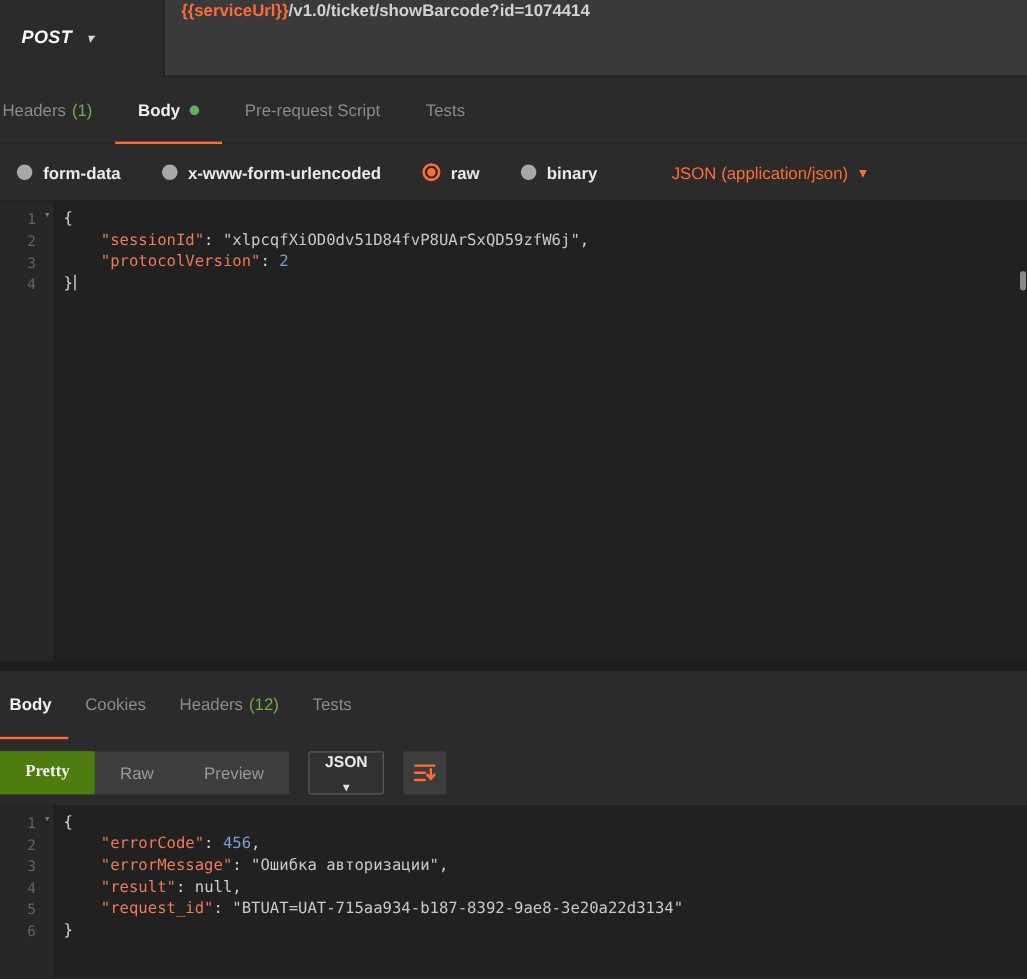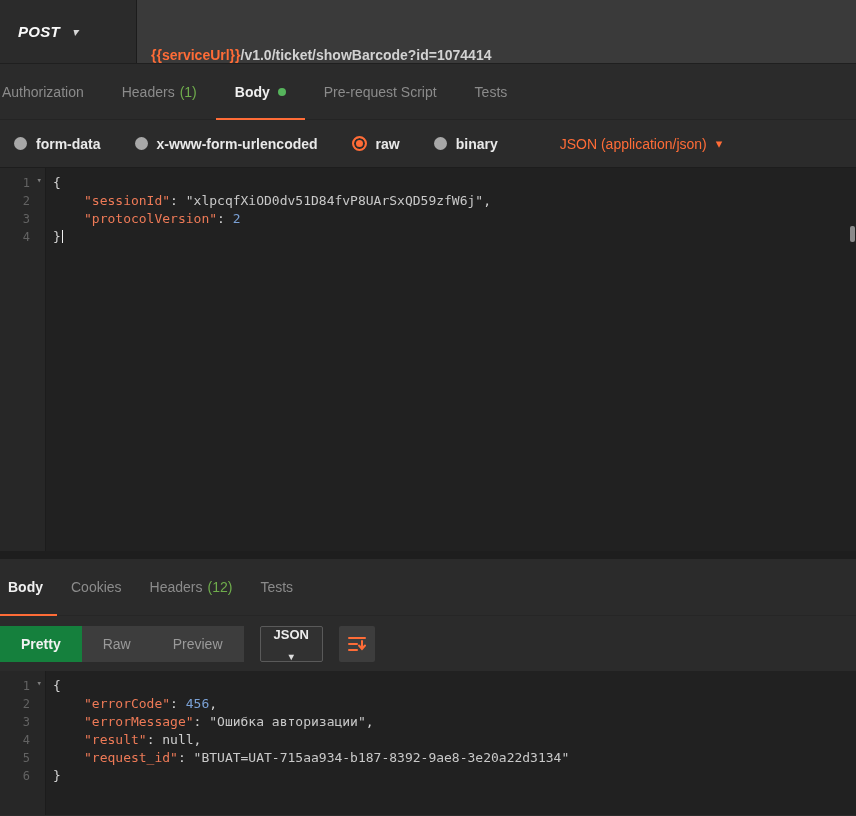--- a/index.html
+++ b/index.html
@@ -18,21 +18,21 @@
   *{margin:0;padding:0;box-sizing:border-box;}
   html,body{background:#1f1f1f;}
   body{font-family:"Liberation Sans",sans-serif;}
   .app{width:856px;height:816px;background:var(--panel);overflow:hidden;position:relative;}
 
   
   .urlbar{height:64px;display:flex;background:#3a3a3a;border-bottom:1px solid #1f1f1f;}
   .method{width:137px;flex:none;background:#2b2b2b;border-right:1px solid #1c1c1c;display:flex;align-items:center;padding-left:18px;gap:12px;cursor:pointer;font-style:italic;}
   .method-label{font-size:15px;font-weight:700;color:#fafafa;letter-spacing:.3px;}
   .chev{color:#d6d6d6;font-size:12px;line-height:1;}
-  .urlfield{flex:1;display:flex;align-items:flex-end;padding-left:14px;font-size:14px;font-weight:600;white-space:nowrap;overflow:hidden;border-radius:21px;}
+  .urlfield{flex:1;display:flex;align-items:flex-start;padding-left:14px;font-size:14px;font-weight:600;white-space:nowrap;overflow:hidden;border-radius:21px;}
   .urlvar{color:var(--accent);}
   .urlrest{color:#d2d2d2;}
 
   
   .tabs{display:flex;align-items:stretch;height:56px;background:var(--panel);border-bottom:1px solid #242424;}
   .tab{display:flex;align-items:center;padding:0 19px;font-size:14px;color:var(--tab-fg);position:relative;cursor:pointer;white-space:nowrap;}
   .tab.active{color:var(--tab-fg-active);font-weight:600;}
   .tab.active::after{content:"";position:absolute;left:0;right:0;bottom:-1px;height:2px;background:var(--accent);}
   .req-tabs .tab:first-child{padding-left:2px;}
   .count{color:var(--green);margin-left:5px;}
@@ -68,21 +68,21 @@
 
   
   .response{border-top:8px solid #1e1e1e;background:var(--panel);}
   .res-tabs{border-bottom:1px solid #262626;height:57px;}
   .res-tabs .tab{padding:0 14px;}
   .res-tabs .tab:first-child{padding-left:8px;}
 
   .controls{height:55px;display:flex;align-items:center;background:var(--panel);}
   .seg-group{display:flex;height:36px;background:#3d3d3d;}
   .seg{display:flex;align-items:center;padding:0 21px;font-size:14px;color:#9a9a9a;cursor:pointer;}
-  .seg.active{background:#15803d;color:#f2f2f2;font-weight:600;}
+  .seg.active{background:#4d7c0f;color:#f2f2f2;font-weight:600;font-family:Liberation Serif, serif;}
   .json-dd{margin-left:16px;height:36px;display:flex;align-items:center;gap:10px;padding:0 13px;border:1px solid #5a5a5a;border-radius:2px;color:#ececec;font-size:13px;font-weight:600;cursor:pointer;background:#313131;flex-direction:column;}
   .json-dd .chev{color:#dddddd;font-size:10px;}
   .wrap-btn{margin-left:16px;width:36px;height:36px;background:#3d3d3d;display:flex;align-items:center;justify-content:center;cursor:pointer;border-radius:2px;}
 </style>
 </head>
 <body>
 
 <div class="app">
 
   <header class="urlbar">
@@ -90,23 +90,20 @@
       <span class="method-label">POST</span>
       <span class="chev">▾</span>
     </div>
     <div class="urlfield">
       <span class="urlvar">{{serviceUrl}}</span>
         <span class="urlrest">/v1.0/ticket/showBarcode?id=1074414</span>
     </div>
   </header>
 
   <nav class="tabs req-tabs">
-    <div class="tab">
-      <span>Authorization</span>
-    </div>
     <div class="tab">
       <span>Headers</span>
       <span class="count">(1)</span>
     </div>
     <div class="tab active">
       <span>Body</span>
       <span class="dot"></span>
     </div>
     <div class="tab">
       <span>Pre-request Script</span>

